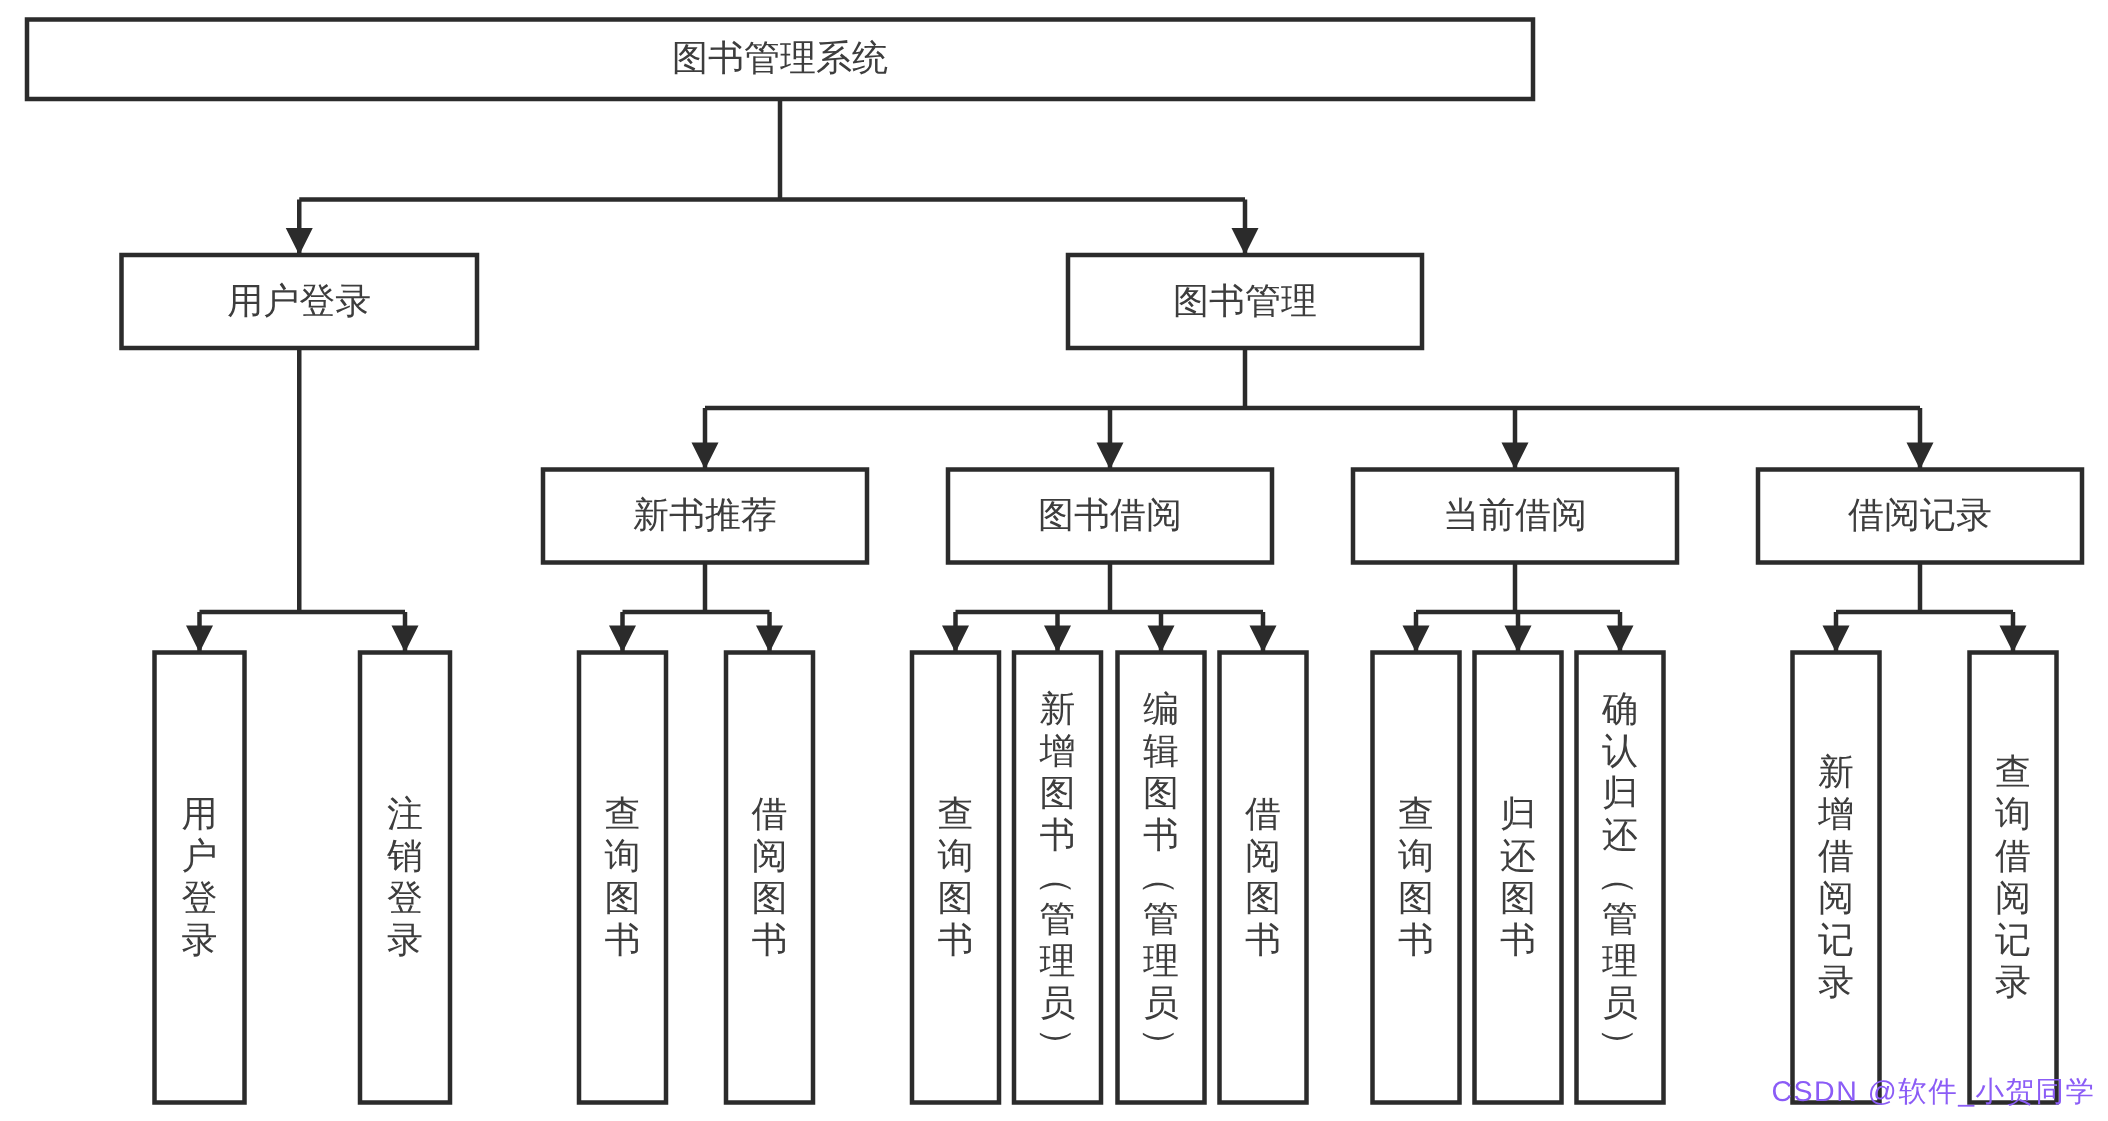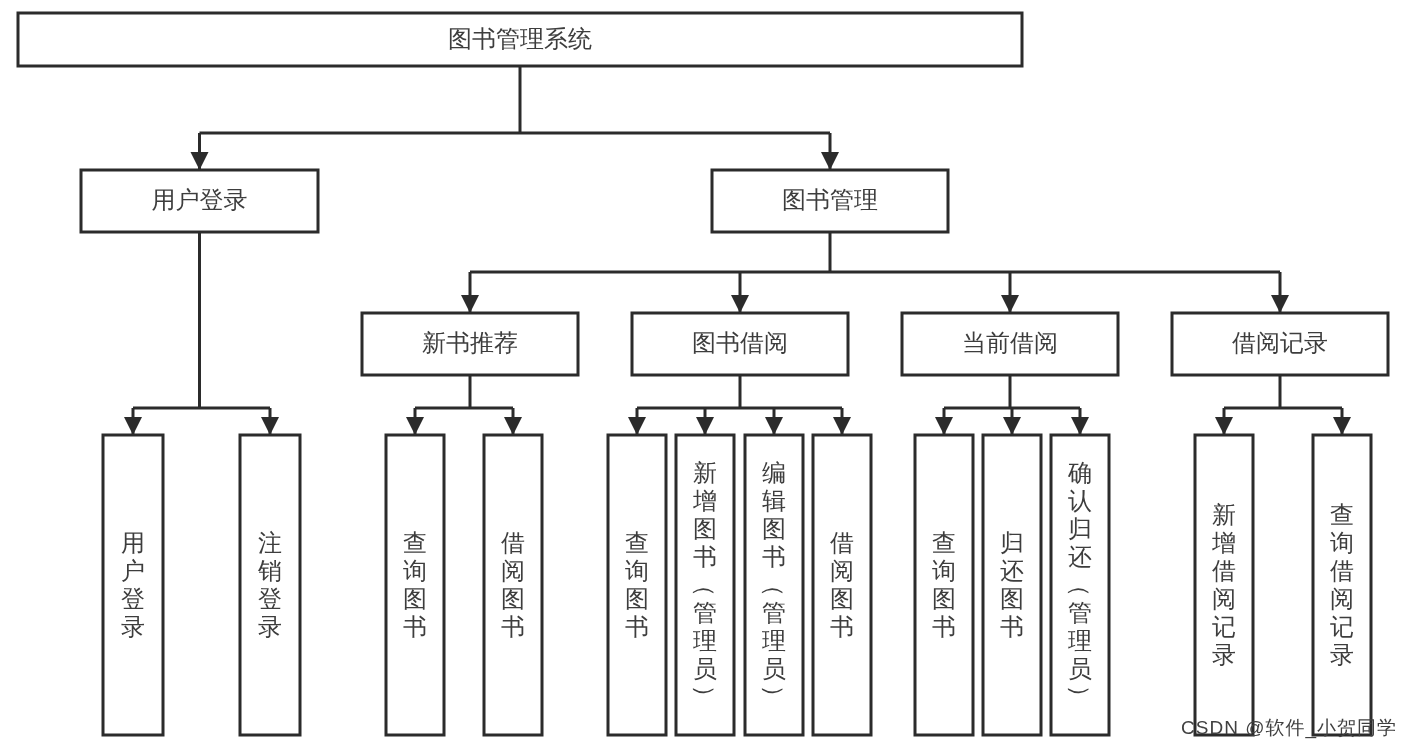--- a/index.html
+++ b/index.html
@@ -32,21 +32,21 @@
     stroke-width:3;
     fill:none;
   }
   .arrow-head{fill:#2b2b2b;stroke:none;}
   .watermark{
     position:absolute;
     right:8px;
     bottom:6px;
     font-family:"Liberation Sans","DejaVu Sans",sans-serif;
     font-size:19px;
-    color:#404040;
+    color:#8b5cf6;
     letter-spacing:1px;
     white-space:nowrap;
     user-select:none;
   }
 </style>
 </head>
 <body>
 
 <svg id="diagram" viewBox="0 0 1405 747">
   <g id="edge-layer">

